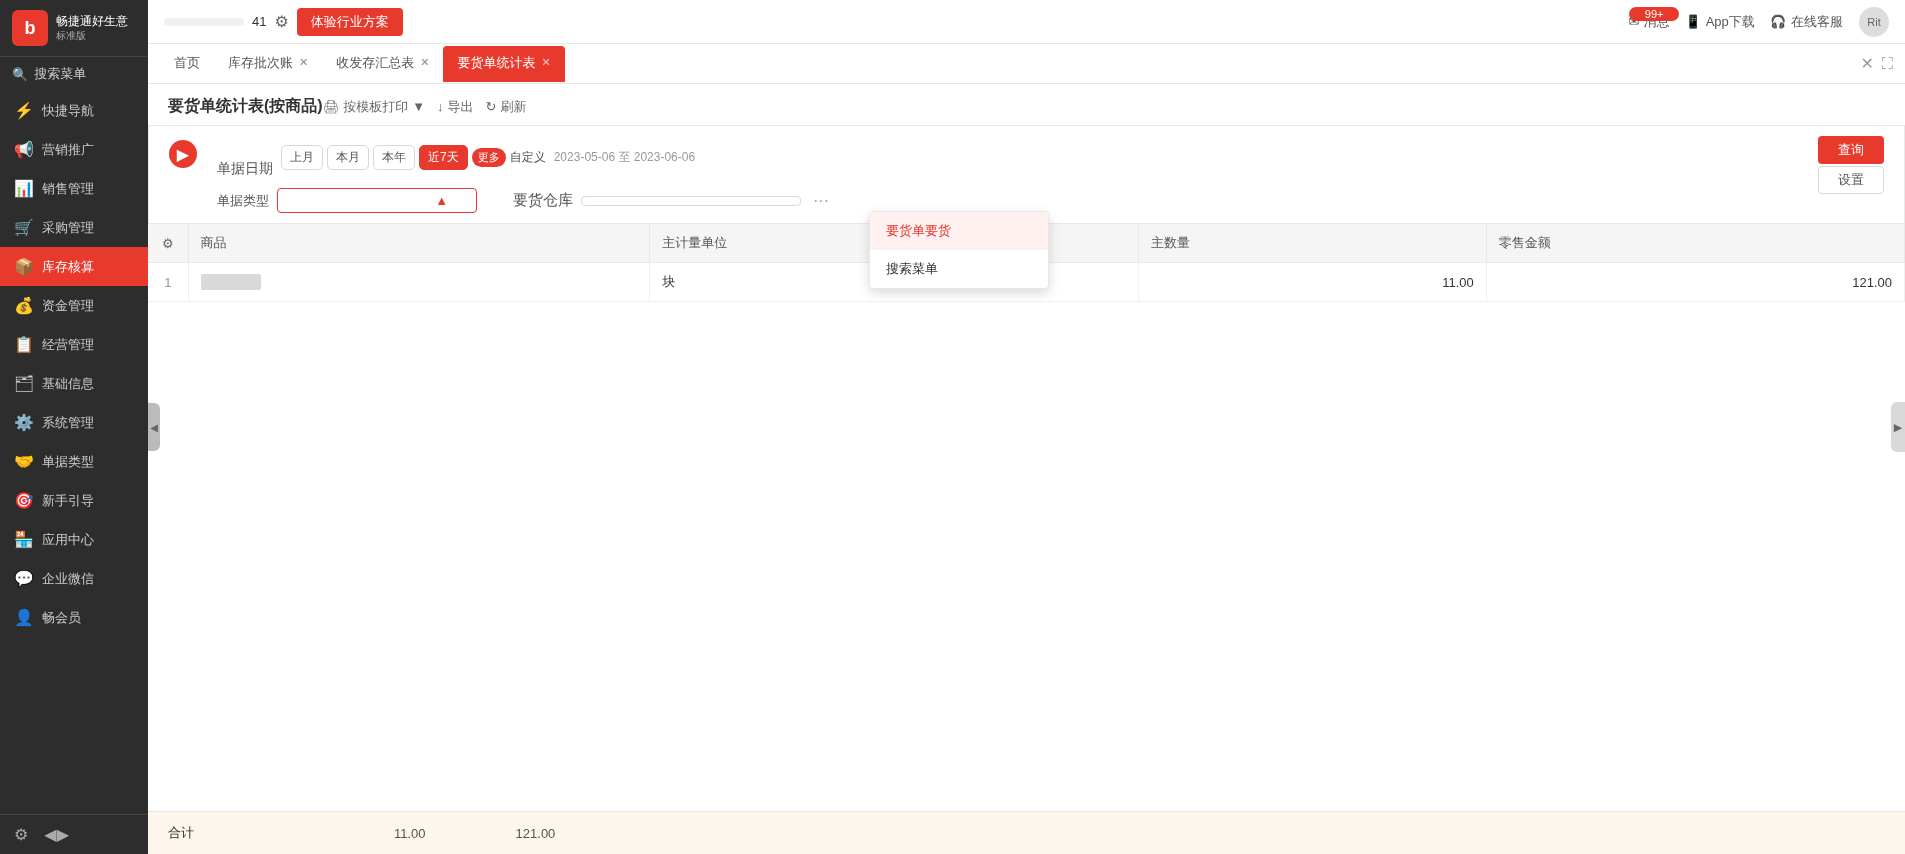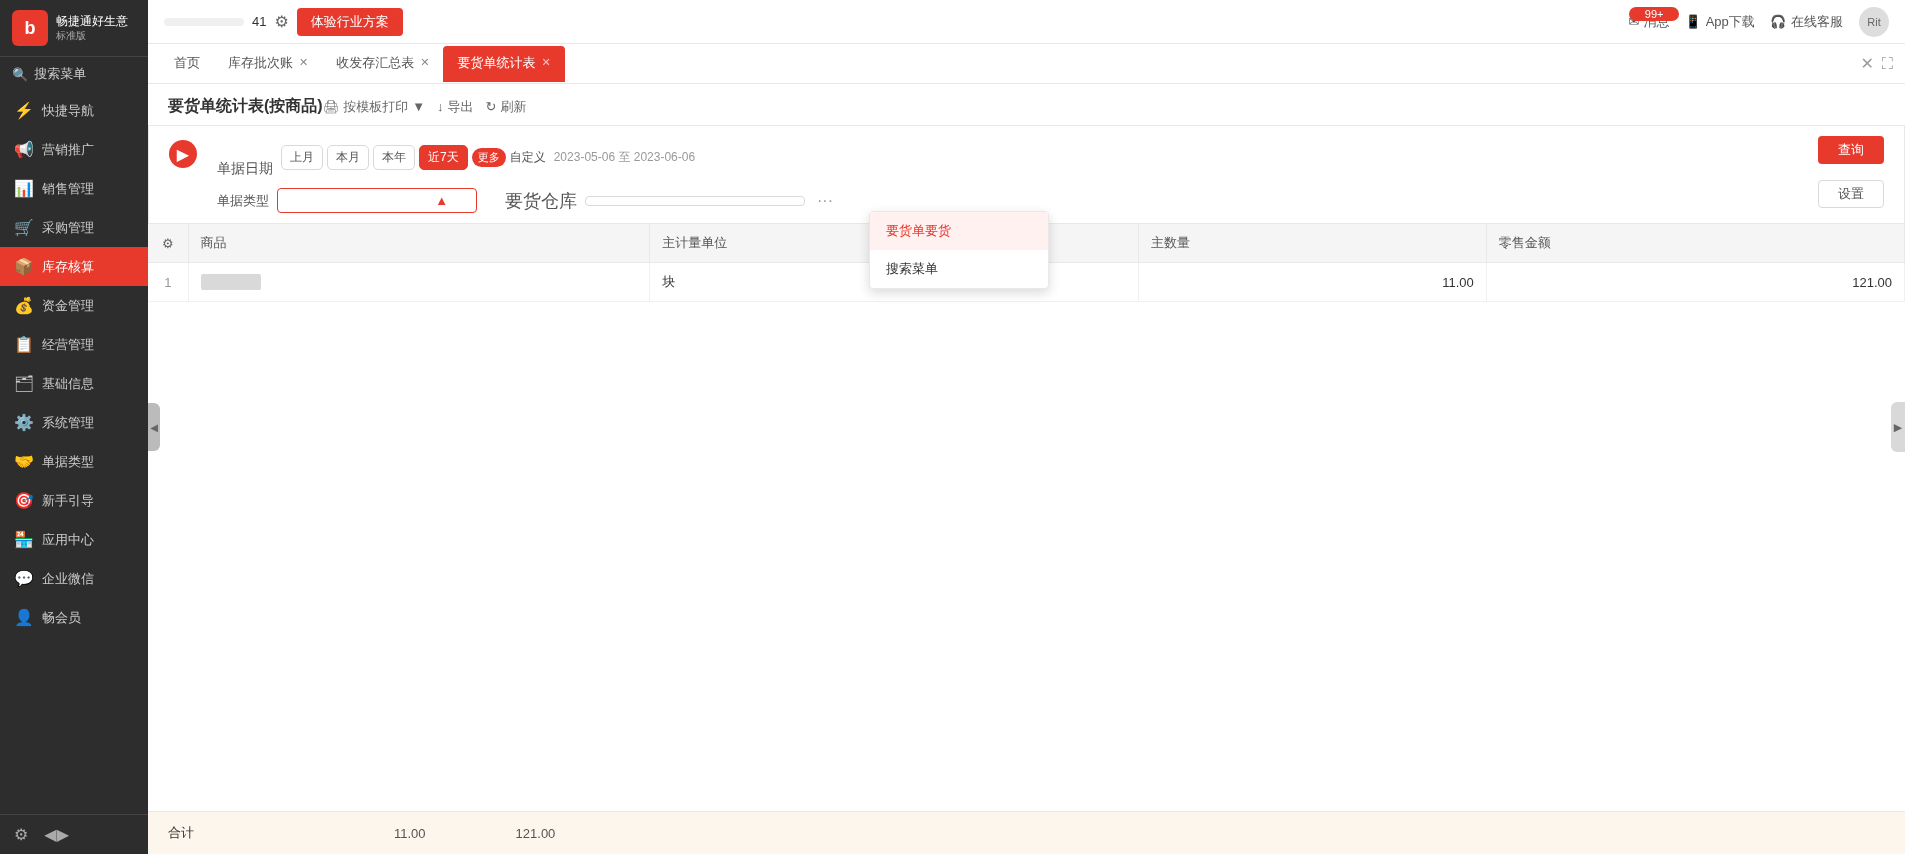--- a/index.html
+++ b/index.html
@@ -316,44 +316,44 @@
       position: relative;
       background: #fff;
       cursor: pointer;
       display: flex;
       align-items: center;
       justify-content: space-between;
     }
     .filter-select-box .chevron { color: #e8392d; }
     .filter-warehouse-label {
       color: #555;
-      font-size: 18px;
+      font-size: 15px;
       white-space: nowrap;
-      margin-left: 20px;
+      margin-left: 28px;
     }
     .filter-warehouse-box {
       border: 1px solid #d9d9d9;
       border-radius: 4px;
       padding: 4px 28px 4px 8px;
       font-size: 13px;
       color: #999;
       min-width: 220px;
       background: #fff;
       cursor: pointer;
     }
     .filter-more-btn {
       color: #999;
       cursor: pointer;
       font-size: 16px;
       margin-left: 4px;
     }
     .filter-actions {
       display: flex;
       flex-direction: column;
-      gap: 16px;
+      gap: 2px;
       justify-content: center;
     }
     .btn-query {
       background: #e8392d;
       color: #fff;
       border: none;
       padding: 5px 20px;
       border-radius: 4px;
       cursor: pointer;
       font-size: 13px;

